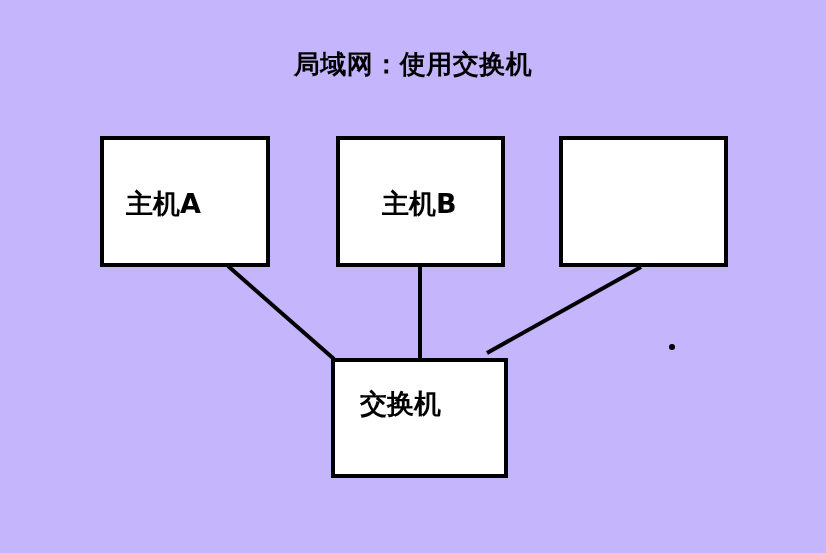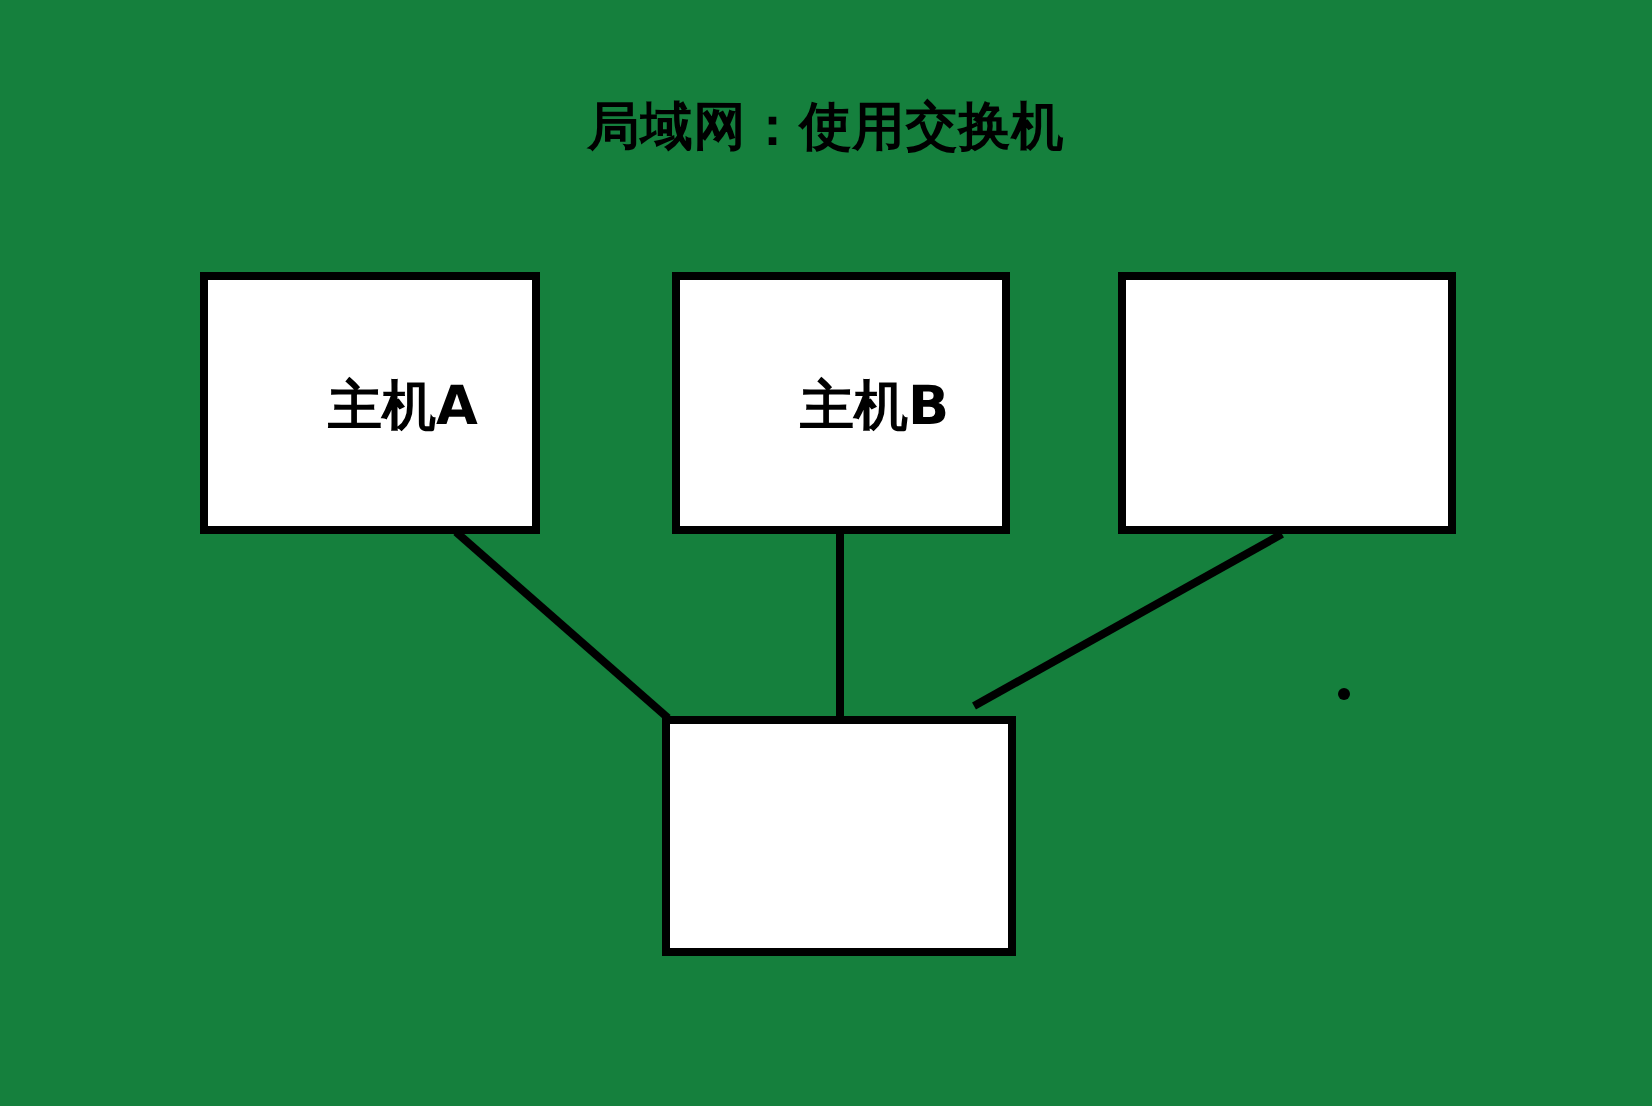--- a/index.html
+++ b/index.html
@@ -8,21 +8,21 @@
     padding: 0;
     background: #ffffff;
   }
   body {
     font-family: "DejaVu Sans", "Liberation Sans", sans-serif;
   }
   #canvas {
     position: relative;
     width: 826px;
     height: 553px;
-    background: #15803d;
+    background: #c4b5fd;
     overflow: hidden;
   }
   #diagram-svg {
     position: absolute;
     left: 0;
     top: 0;
     width: 826px;
     height: 553px;
   }
   .diagram-title {
@@ -44,29 +44,28 @@
     border: 4px solid #000000;
     background: #ffffff;
   }
   .node-label {
     position: absolute;
     font-size: 27px;
     font-weight: bold;
     color: #000000;
     line-height: 30px;
     white-space: nowrap;
-    margin-left: 38px;
   }
   #host-a-box   { left: 100px; top: 136px; width: 170px; height: 131px; }
   #host-b-box   { left: 336px; top: 136px; width: 169px; height: 131px; }
   #host-c-box   { left: 559px; top: 136px; width: 169px; height: 131px; }
   #switch-box   { left: 331px; top: 358px; width: 177px; height: 120px; }
 
   #host-a-label { left: 126px; top: 189px; }
-  #host-b-label { left: 362px; top: 189px; }
+  #host-b-label { left: 382px; top: 189px; }
   #host-c-label { left: 594px; top: 189px; }
   #switch-label { left: 360px; top: 389px; }
 
   .stray-dot {
     position: absolute;
     left: 669px;
     top: 344px;
     width: 6px;
     height: 6px;
     background: #000000;
@@ -88,16 +87,17 @@
 
   <div class="node-box" id="host-a-box"></div>
   <div class="node-label" id="host-a-label">主机A</div>
 
   <div class="node-box" id="host-b-box"></div>
   <div class="node-label" id="host-b-label">主机B</div>
 
   <div class="node-box" id="host-c-box"></div>
 
   <div class="node-box" id="switch-box"></div>
+  <div class="node-label" id="switch-label">交换机</div>
 
   <div class="stray-dot"></div>
 
 </div>
 
 </body></html>

